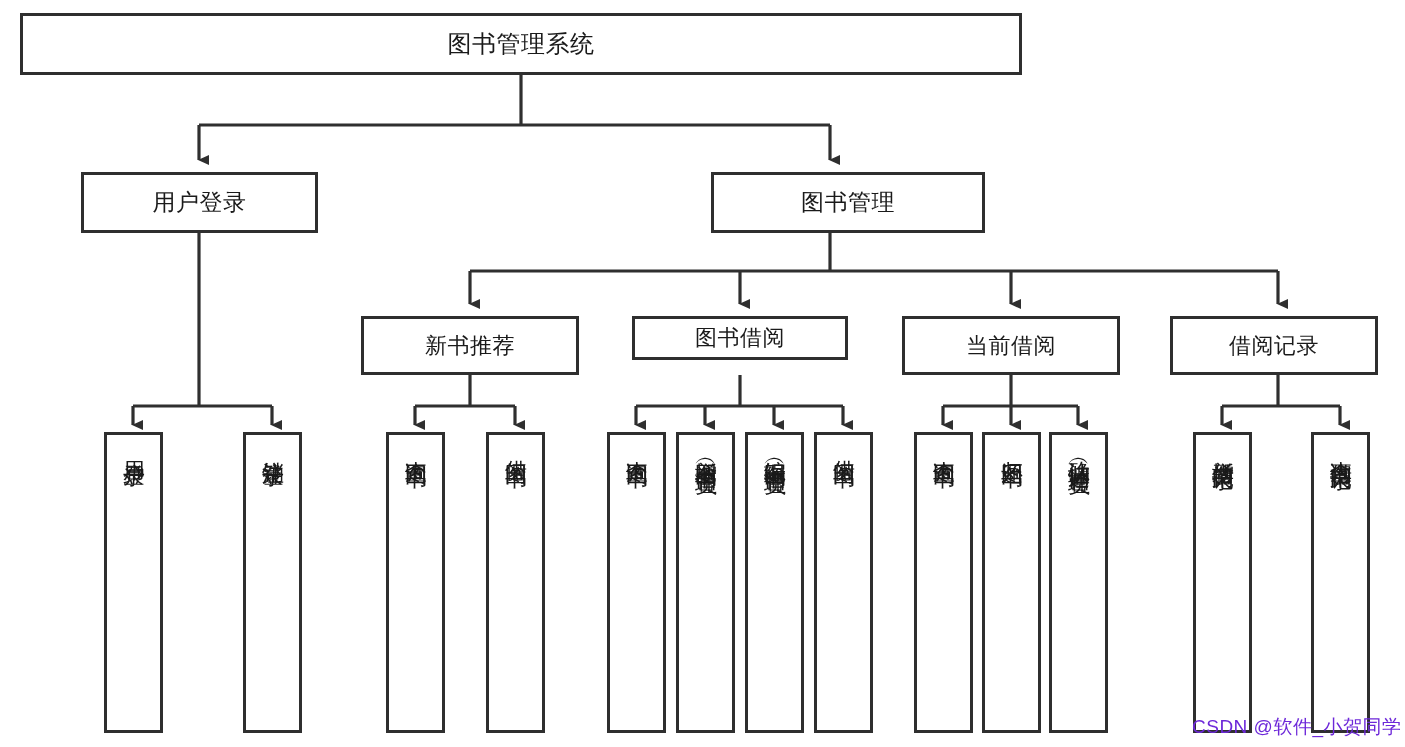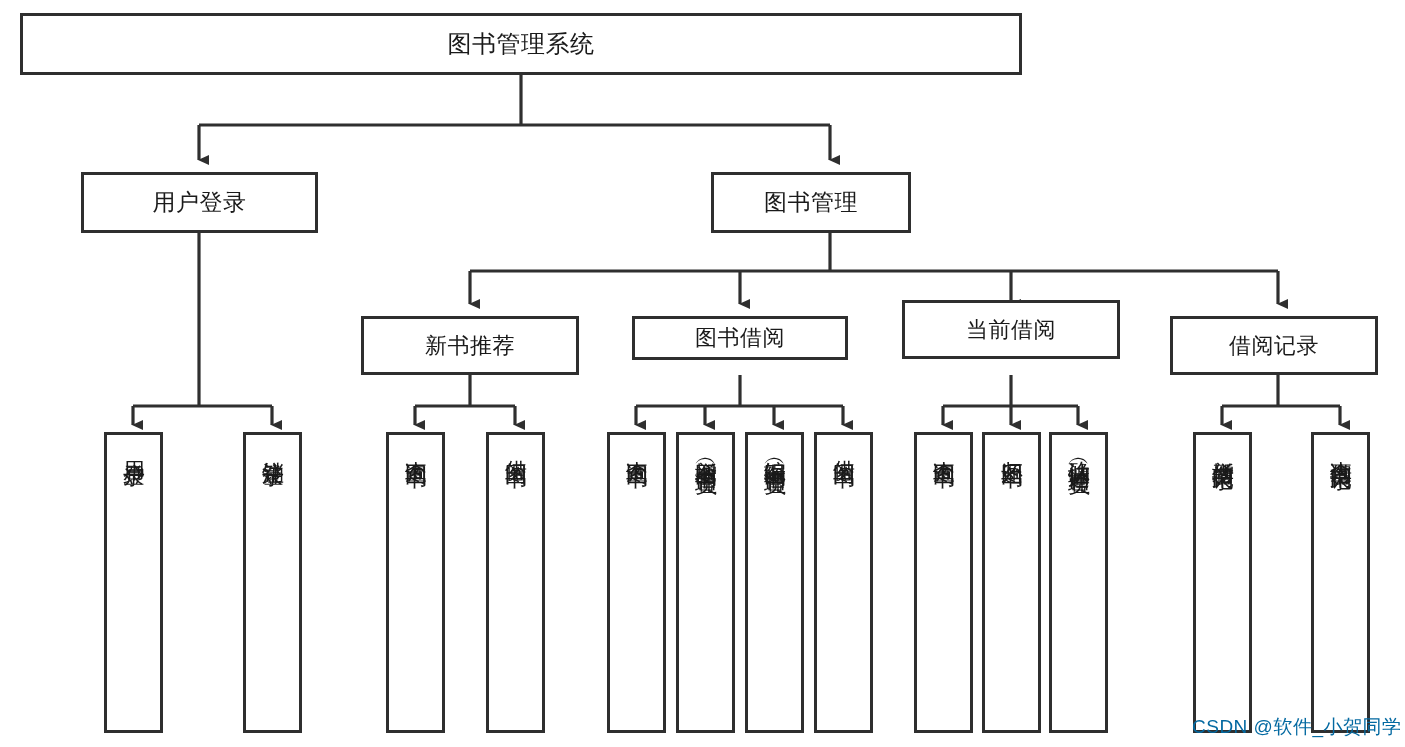--- a/index.html
+++ b/index.html
@@ -56,21 +56,21 @@
     writing-mode: vertical-rl;
     text-orientation: upright;
     font-size: 22px;
     line-height: 1.22;
     letter-spacing: 2px;
     white-space: normal;
     max-height: 260px;
   }
   .watermark {
     position: absolute;
-    color: #0369a1;
+    color: #6d28d9;
     font-size: 19px;
     white-space: nowrap;
     letter-spacing: 0.5px;
     user-select: none;
   }
 </style>
 </head>
 <body>
 
 <div id="canvas">
@@ -127,31 +127,31 @@
     </g>
   </svg>
 
   <div class="node root" style="left:20px; top:13px; width:1002px; height:62px;">
     <span class="lbl">图书管理系统</span>
   </div>
 
   <div class="node lvl1" style="left:81px; top:172px; width:237px; height:61px;">
     <span class="lbl">用户登录</span>
   </div>
-  <div class="node lvl1" style="left:711px; top:172px; width:200px; height:61px;">
+  <div class="node lvl1" style="left:711px; top:172px; width:274px; height:61px;">
     <span class="lbl">图书管理</span>
   </div>
 
   <div class="node lvl2" style="left:361px; top:316px; width:218px; height:59px;">
     <span class="lbl">新书推荐</span>
   </div>
   <div class="node lvl2" style="left:632px; top:316px; width:216px; height:44px;">
     <span class="lbl">图书借阅</span>
   </div>
-  <div class="node lvl2" style="left:902px; top:300px; width:218px; height:59px;">
+  <div class="node lvl2" style="left:902px; top:316px; width:218px; height:59px;">
     <span class="lbl">当前借阅</span>
   </div>
   <div class="node lvl2" style="left:1170px; top:316px; width:208px; height:59px;">
     <span class="lbl">借阅记录</span>
   </div>
 
   <div class="node leaf" style="left:104px; top:432px; width:59px; height:301px;">
     <span class="lbl">用户登录</span>
   </div>
   <div class="node leaf" style="left:243px; top:432px; width:59px; height:301px;">

